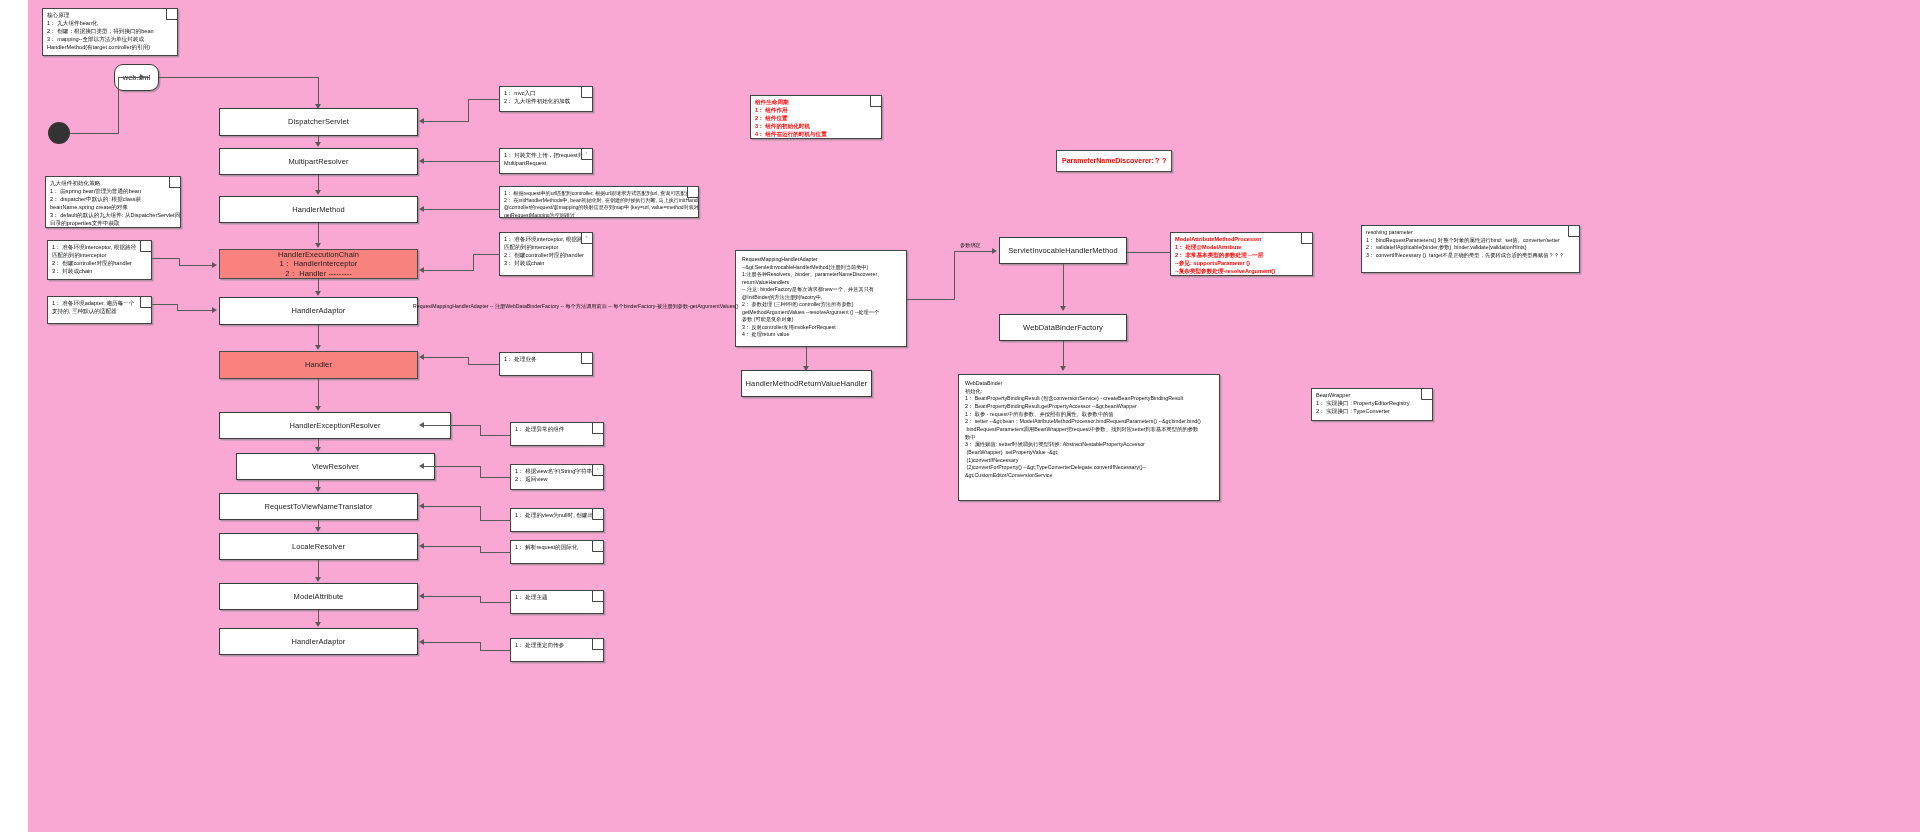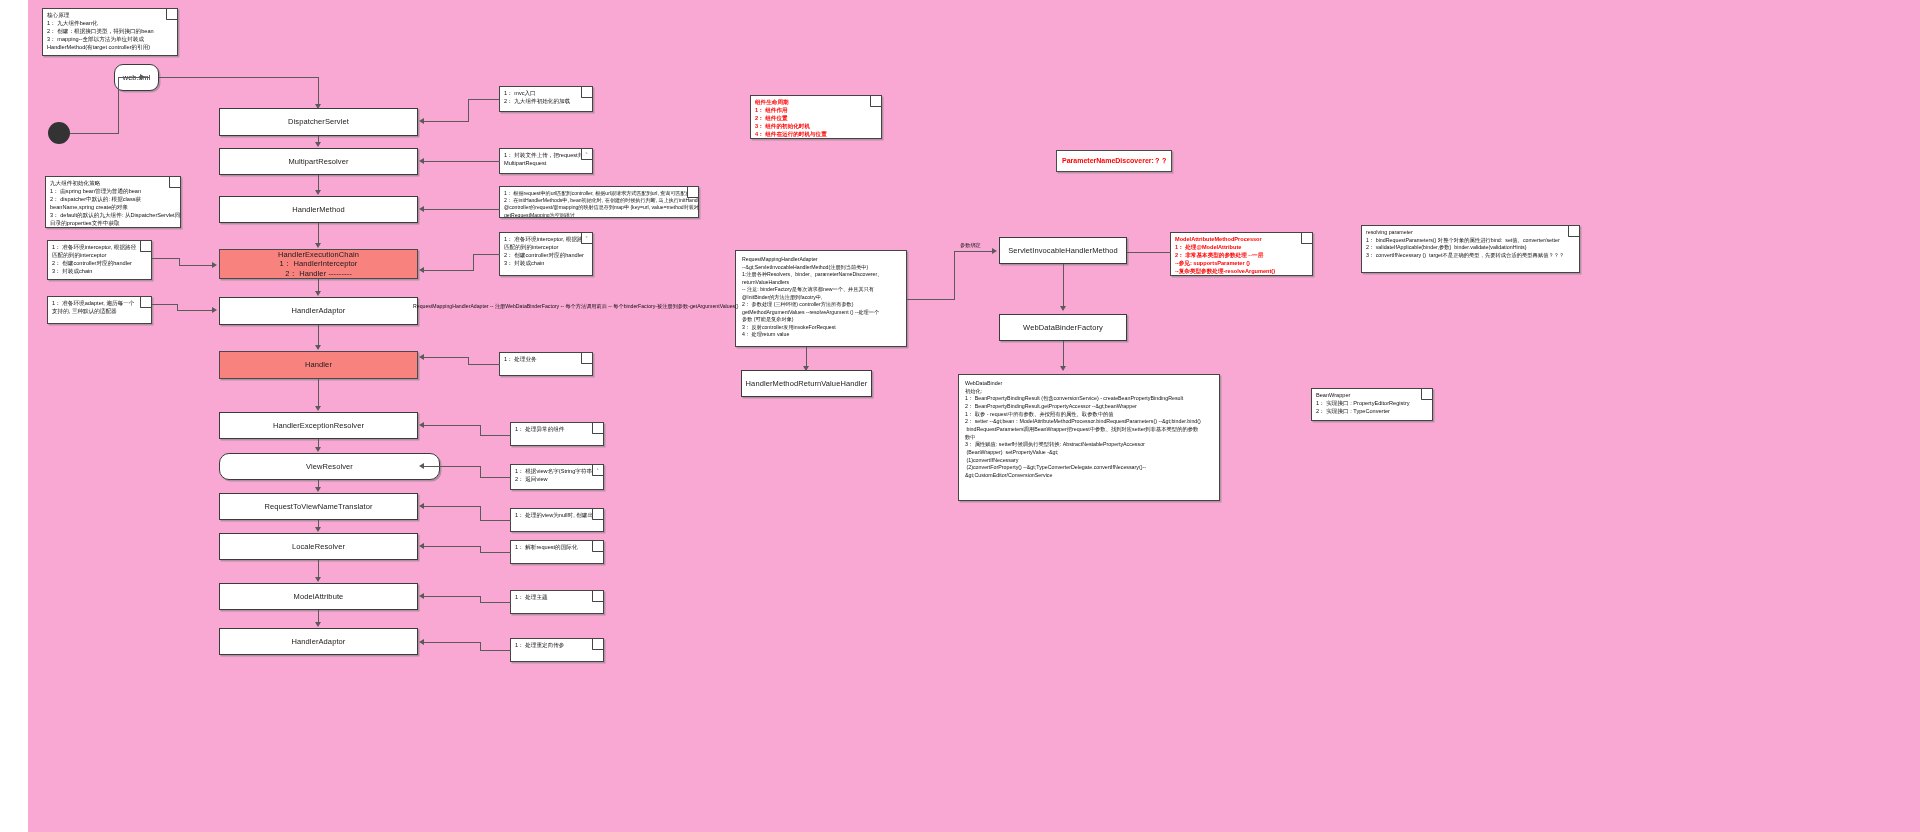--- a/index.html
+++ b/index.html
@@ -218,25 +218,25 @@
   </div>
 
   <div class="box" style="left:191px; top:297px; width:199px; height:28px;">
     <span class="line">HandlerAdaptor</span>
   </div>
 
   <div class="box red" style="left:191px; top:351px; width:199px; height:28px;">
     <span class="line">Handler</span>
   </div>
 
-  <div class="box" style="left:191px; top:412px; width:199px; height:27px;">
+  <div class="box" style="left:191px; top:412px; width:232px; height:27px;">
     <span class="line">HandlerExceptionResolver</span>
   </div>
 
-  <div class="box" style="left:191px; top:453px; width:221px; height:27px;border-radius:10px;">
+  <div class="box" style="left:208px; top:453px; width:199px; height:27px;">
     <span class="line">ViewResolver</span>
   </div>
 
   <div class="box" style="left:191px; top:493px; width:199px; height:27px;">
     <span class="line">RequestToViewNameTranslator</span>
   </div>
 
   <div class="box" style="left:191px; top:533px; width:199px; height:27px;">
     <span class="line">LocaleResolver</span>
   </div>

